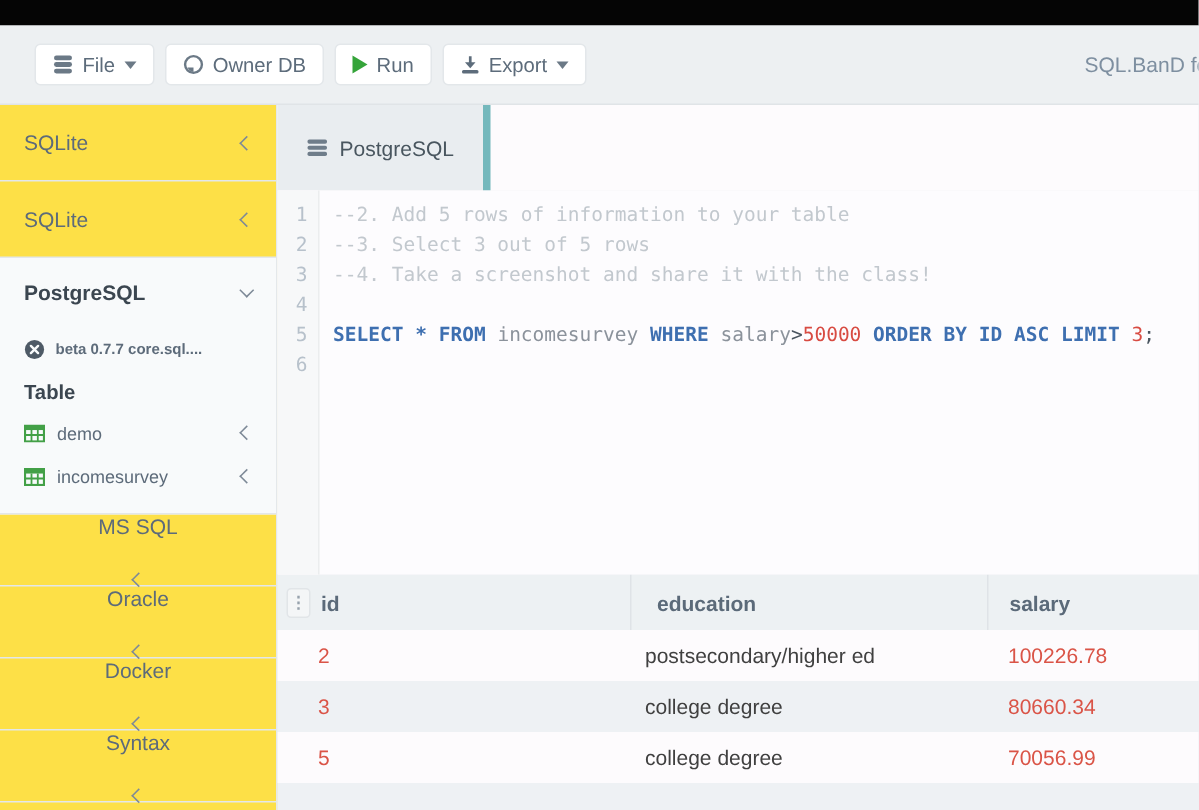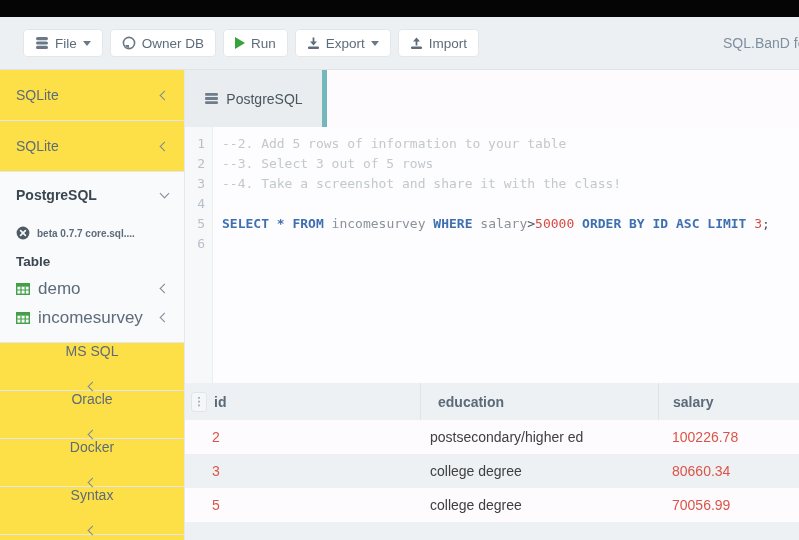--- a/index.html
+++ b/index.html
@@ -63,21 +63,21 @@
   }
   .sb-expanded .sb-head .lbl { flex: 1; }
   .sb-conn {
     height: 30px; display: flex; align-items: center; gap: 7px; padding: 0 16px;
     font-size: 10px; color: #5d6b7a; cursor: pointer; white-space: nowrap; overflow: hidden; font-weight: bold;
   }
   .sb-group { height: 26px; display: flex; align-items: center; padding: 0 16px;
     font-weight: bold; font-size: 13.5px; color: #3b4650; }
   .sb-table {
     height: 29px; display: flex; align-items: center; gap: 8px; padding: 0 16px;
-    font-size: 17px; color: #5d6b7a; cursor: pointer;
+    font-size: 12px; color: #5d6b7a; cursor: pointer;
   }
   .sb-table .lbl { flex: 1; }
 
   
   .main { position: absolute; top: 70px; left: 185px; right: 0; bottom: 0; background: #eef1f4; }
 
   
   .tabbar { height: 57px; background: #fdfbfd; display: flex; align-items: stretch; }
   .tab {
     width: 137px; background: #e9edf0; display: flex; align-items: center; justify-content: center;
@@ -160,30 +160,20 @@
     <svg class="icon" width="13" height="13" viewBox="0 0 13 13">
         <g fill="#5d6c7b">
           <path d="M6.5 0.5 L6.5 6" stroke="#5d6c7b" stroke-width="1.8"></path>
           <path d="M3 4.5 L6.5 8.5 L10 4.5 Z"></path>
           <rect x="1" y="9.6" width="11" height="2.4" rx="1"></rect>
         </g>
       </svg>
     <span>Export</span>
     <span class="caret-down"></span>
   </div>
-  <div class="tb-btn">
-    <svg class="icon" width="13" height="13" viewBox="0 0 13 13">
-        <g fill="#5d6c7b">
-          <path d="M6.5 8.5 L6.5 3" stroke="#5d6c7b" stroke-width="1.8"></path>
-          <path d="M3 4.5 L6.5 0.5 L10 4.5 Z"></path>
-          <rect x="1" y="9.6" width="11" height="2.4" rx="1"></rect>
-        </g>
-      </svg>
-    <span>Import</span>
-  </div>
   <div class="app-label">SQL.BanD fo</div>
 </div>
 
 <div class="sidebar">
   <div class="sb-item sb-h51">
     <span class="lbl">SQLite</span>
     <span class="chev left"></span>
   </div>
   <div class="sb-item sb-h51">
     <span class="lbl">SQLite</span>

